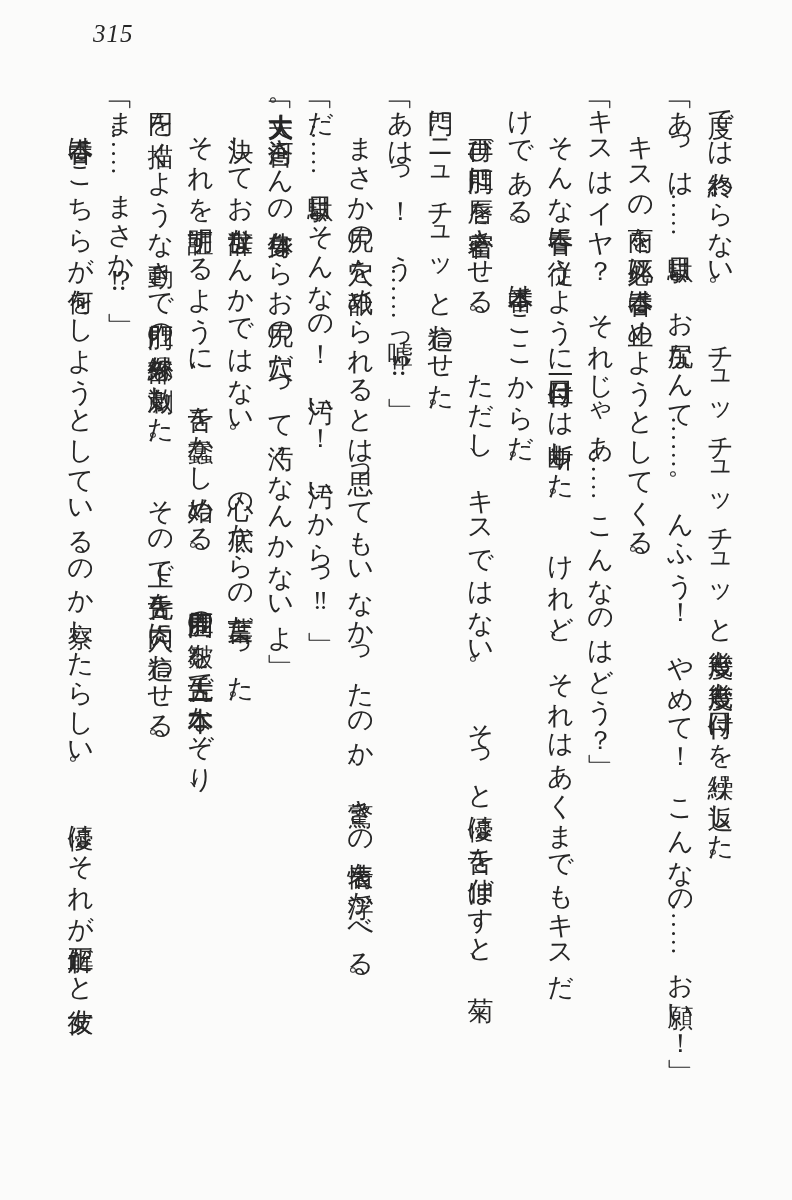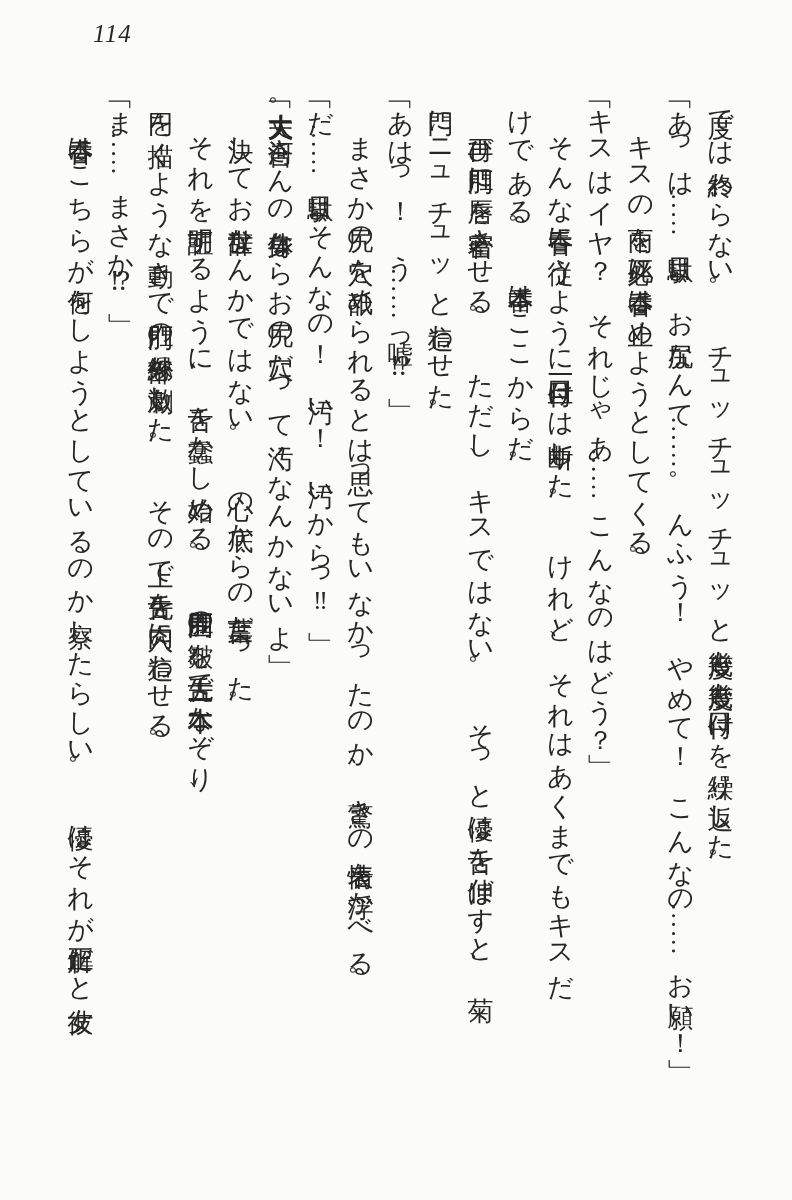--- a/index.html
+++ b/index.html
@@ -43,21 +43,21 @@
     padding: 0;
   }
   .text-block p.indent {
     text-indent: 1em;
   }
 </style>
 </head>
 <body>
 
 <div class="page" style="--paper: #fbfbfa; --ink: #262626;">
-  <div class="page-number">114</div>
+  <div class="page-number">315</div>
   <div class="text-block">
       <p>度では終わらない。　チュッチュッチュッと幾度も幾度も口付けを繰り返した。</p>
       <p>「あっは……駄目よ。お尻なんて……。んふう！　やめて！　こんなの……お願い！」</p>
       <p class="indent">キスの雨を必死に春香は止めようとしてくる。</p>
       <p>「キスはイヤ？　それじゃあ……こんなのはどう？」</p>
       <p class="indent">そんな春香に従うように一旦口付けは中断した。　けれど、それはあくまでもキスだ</p>
       <p>けである。　本番はここからだ。</p>
       <p class="indent">再び肛門に唇を密着させる。　ただし、キスではない。　そっと優は舌を伸ばすと、菊</p>
       <p>門にニュチュッと這わせた。</p>
       <p>「あはっ！　う……嘘っ⁉」</p>

